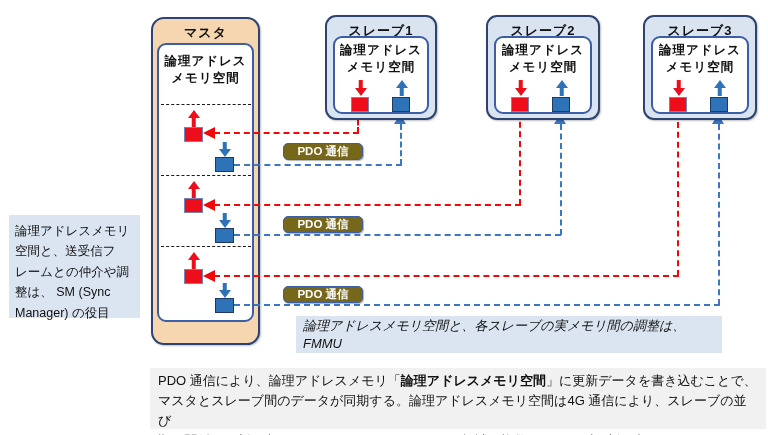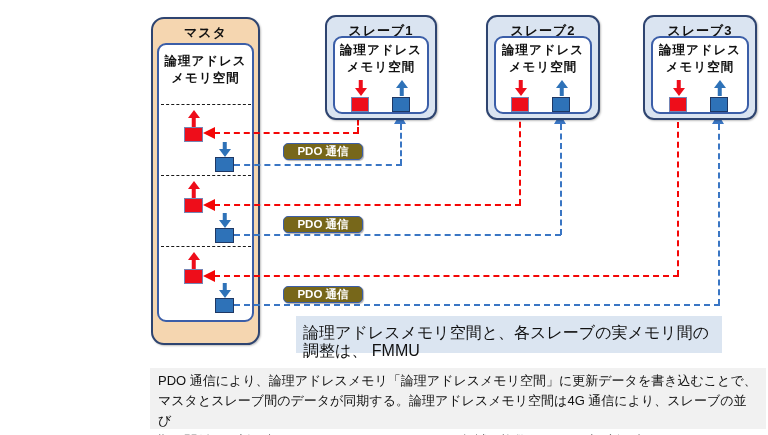--- a/index.html
+++ b/index.html
@@ -46,23 +46,23 @@
   .tarrow.blu .shaft{background:var(--blue);}
   .tarrow.blu.up .head{border-bottom:8px solid var(--blue);}
   .tarrow.blu.down .head{border-top:8px solid var(--blue);}
 
   .pdo{position:absolute;box-sizing:border-box;width:80px;height:17px;background:var(--pdo-bg);
        border:1.5px solid var(--inner-border);border-radius:5px;color:#fff;font-weight:bold;
        font-size:11.5px;text-align:center;line-height:14px;box-shadow:1px 1px 1px rgba(0,0,0,.3);}
 
   .note{position:absolute;box-sizing:border-box;font-size:12.5px;}
   .note-sm{background:var(--note-blue-bg);padding:6px 6px;line-height:20.4px;}
-  .note-fmmu{background:var(--note-blue-bg);padding:8px 7px;font-size:16px;line-height:18px;}
+  .note-fmmu{background:var(--note-blue-bg);padding:1px 7px;font-size:13px;line-height:18px;font-style:italic;}
   .note-bottom{background:var(--note-gray-bg);padding:3px 8px;font-size:13px;line-height:20px;}
-  .b{font-weight:normal;}
+  .b{font-weight:bold;}
 </style>
 </head>
 <body>
 
 <div class="stage">
 
   <div class="box master" style="left:151px;top:17px;width:109px;height:328px;">
     <div class="box-title">マスタ</div>
   </div>
   <div class="inner" style="left:157px;top:43px;width:97px;height:279px;"></div>
@@ -183,20 +183,27 @@
   <div class="tarrow blu up" style="left:713px;top:80px;height:16px;">
       <div class="head"></div>
       <div class="shaft"></div>
     </div>
   <div class="sq blue" style="left:710px;top:97px;width:18px;"></div>
 
   <div class="pdo" style="left:283px;top:143px;">PDO 通信</div>
   <div class="pdo" style="left:283px;top:216px;">PDO 通信</div>
   <div class="pdo" style="left:283px;top:286px;">PDO 通信</div>
 
+  <div class="note note-sm" style="left:9px;top:215px;width:131px;height:103px;">
+    <div>論理アドレスメモリ</div>
+    <div>空間と、送受信フ</div>
+    <div>レームとの仲介や調</div>
+    <div>整は、 SM (Sync</div>
+    <div>Manager) の役目</div>
+  </div>
 
   <div class="note note-fmmu" style="left:296px;top:316px;width:426px;height:37px;">
     <div>論理アドレスメモリ空間と、各スレーブの実メモリ間の調整は、 FMMU</div>
   </div>
 
   <div class="note note-bottom" style="left:150px;top:368px;width:616px;height:61px;">
     <div><span>PDO 通信により、論理アドレスメモリ「</span><span class="b">論理アドレスメモリ空間</span><span>」に更新データを書き込むことで、</span></div>
     <div>マスタとスレーブ間のデータが同期する。論理アドレスメモリ空間は4G 通信により、スレーブの並び</div>
     <div>順に関係なく割り当てることができる。また、同じ領域を複数のスレーブに割り当ててもよい。</div>
   </div>

